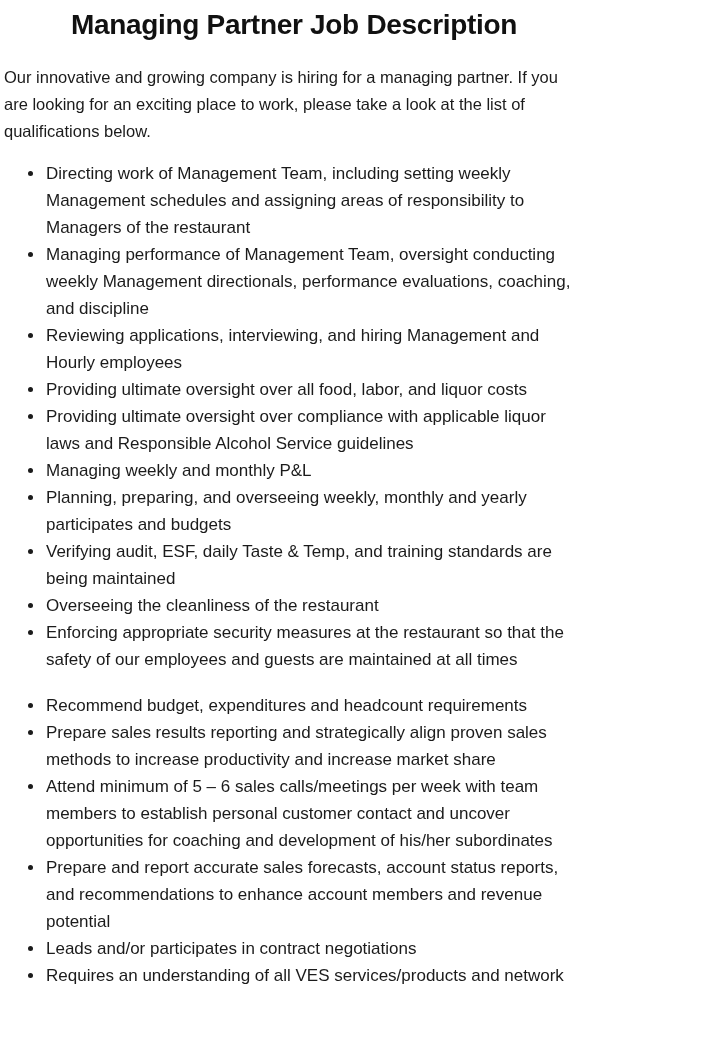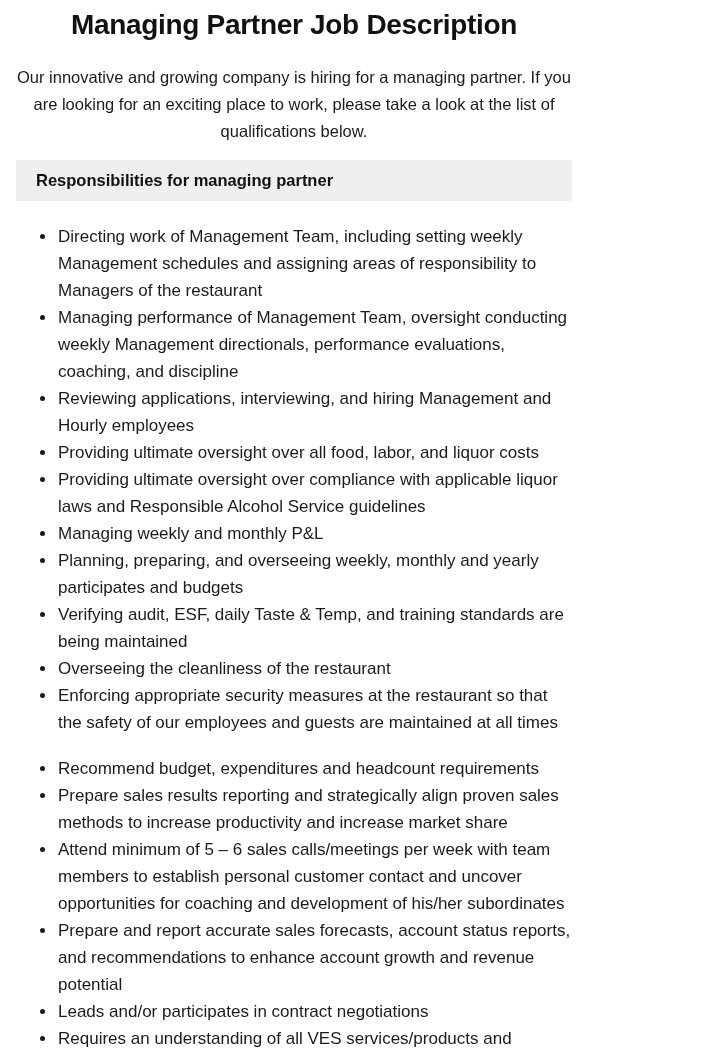--- a/index.html
+++ b/index.html
@@ -9,37 +9,36 @@
   body {
     background: #ffffff;
     font-family: "Liberation Sans", "DejaVu Sans", sans-serif;
     color: #1b1b1b;
     width: 720px;
   }
   .page {
     box-sizing: border-box;
     width: 588px;
     height: 1057px;
-    padding: 6px 16px 0;
+    padding: 6px 4px 0;
     overflow: hidden;
   }
   .doc-title {
     font-size: 28px;
     font-weight: 700;
     text-align: center;
     line-height: 1.2;
     margin: 2px 0 22px;
     letter-spacing: -0.3px;
     color: #111111;
   }
   .intro {
     font-size: 16.5px;
     line-height: 27px;
     margin: 0 0 15px;
-    text-align: center;
   }
   .section-bar {
     background: #efefef;
     font-weight: 700;
     font-size: 16.5px;
     line-height: 17px;
     padding: 12px 20px;
     margin: 0 0 22px;
     color: #111111;
   }
@@ -57,38 +56,37 @@
 </style>
 </head>
 <body>
 
 <div class="page">
 
   <h1 class="doc-title">Managing Partner Job Description</h1>
 
   <p class="intro">Our innovative and growing company is hiring for a managing partner. If you are looking for an exciting place to work, please take a look at the list of qualifications below.</p>
 
-  <div class="section-bar">Responsibilities for managing partner</div>
 
   <ul class="bullets">
       <li>Directing work of Management Team, including setting weekly Management schedules and assigning areas of responsibility to Managers of the restaurant</li>
       <li>Managing performance of Management Team, oversight conducting weekly Management directionals, performance evaluations, coaching, and discipline</li>
       <li>Reviewing applications, interviewing, and hiring Management and Hourly employees</li>
       <li>Providing ultimate oversight over all food, labor, and liquor costs</li>
       <li>Providing ultimate oversight over compliance with applicable liquor laws and Responsible Alcohol Service guidelines</li>
       <li>Managing weekly and monthly P&amp;L</li>
       <li>Planning, preparing, and overseeing weekly, monthly and yearly participates and budgets</li>
       <li>Verifying audit, ESF, daily Taste &amp; Temp, and training standards are being maintained</li>
       <li>Overseeing the cleanliness of the restaurant</li>
       <li>Enforcing appropriate security measures at the restaurant so that the safety of our employees and guests are maintained at all times</li>
     </ul>
 
 
   <ul class="bullets">
       <li>Recommend budget, expenditures and headcount requirements</li>
       <li>Prepare sales results reporting and strategically align proven sales methods to increase productivity and increase market share</li>
       <li>Attend minimum of 5 – 6 sales calls/meetings per week with team members to establish personal customer contact and uncover opportunities for coaching and development of his/her subordinates</li>
-      <li>Prepare and report accurate sales forecasts, account status reports, and recommendations to enhance account growth and revenue potential</li>
+      <li>Prepare and report accurate sales forecasts, account status reports, and recommendations to enhance account members and revenue potential</li>
       <li>Leads and/or participates in contract negotiations</li>
       <li>Requires an understanding of all VES services/products and network</li>
     </ul>
 
 </div>
 
 </body></html>

